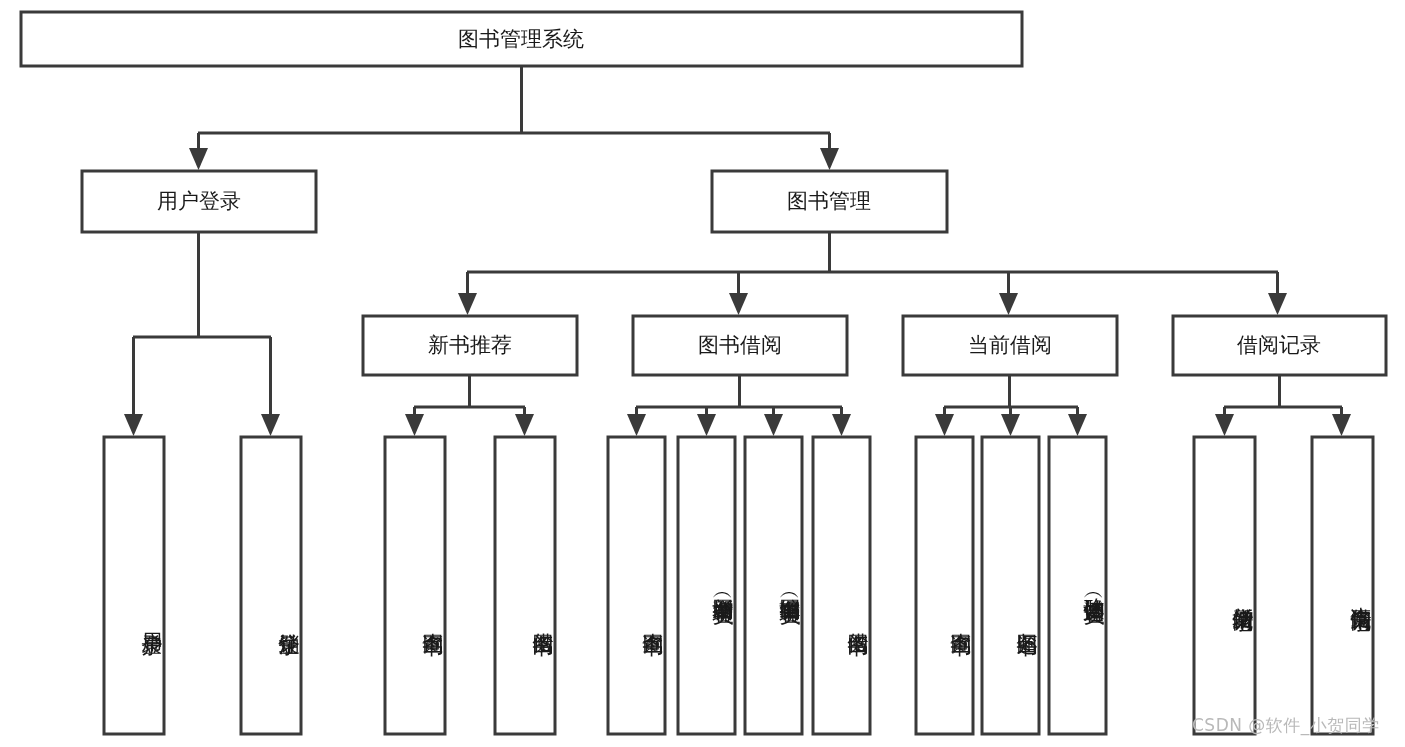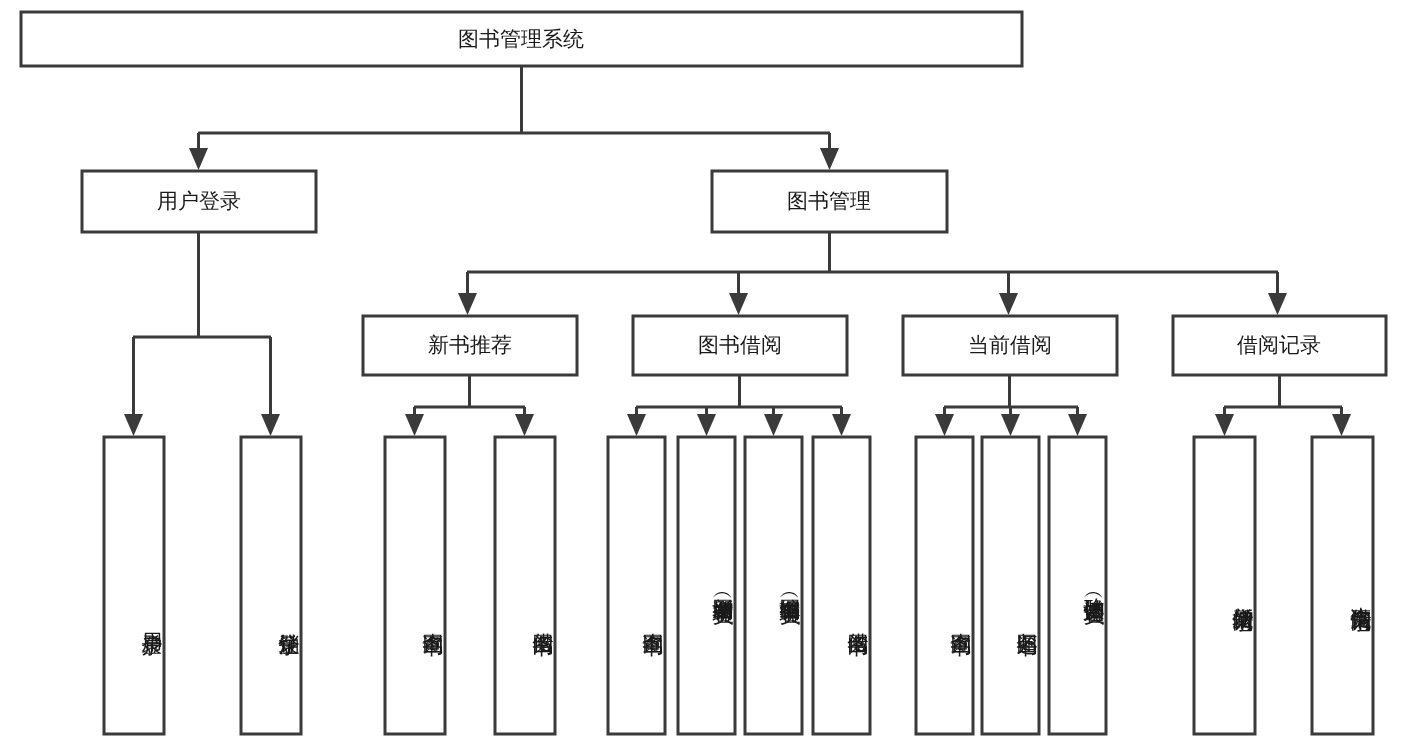--- a/index.html
+++ b/index.html
@@ -214,14 +214,15 @@
   <div class="leaf-label" style="left:745px; top:443px; width:57px; height:285px;">编辑图书（管理员）</div>
   <div class="leaf-label" style="left:813px; top:505px; width:57px; height:225px;">借阅图书</div>
 
   <div class="leaf-label" style="left:916px; top:505px; width:57px; height:225px;">查询图书</div>
   <div class="leaf-label" style="left:982px; top:505px; width:57px; height:225px;">归还图书</div>
   <div class="leaf-label" style="left:1049px; top:443px; width:57px; height:285px;">确认归还（管理员）</div>
 
   <div class="leaf-label" style="left:1194px; top:460px; width:61px; height:265px;">新增借阅记录</div>
   <div class="leaf-label" style="left:1312px; top:460px; width:61px; height:265px;">查询借阅记录</div>
 
+  <div class="watermark">CSDN @软件_小贺同学</div>
 
 </div>
 
 </body></html>

